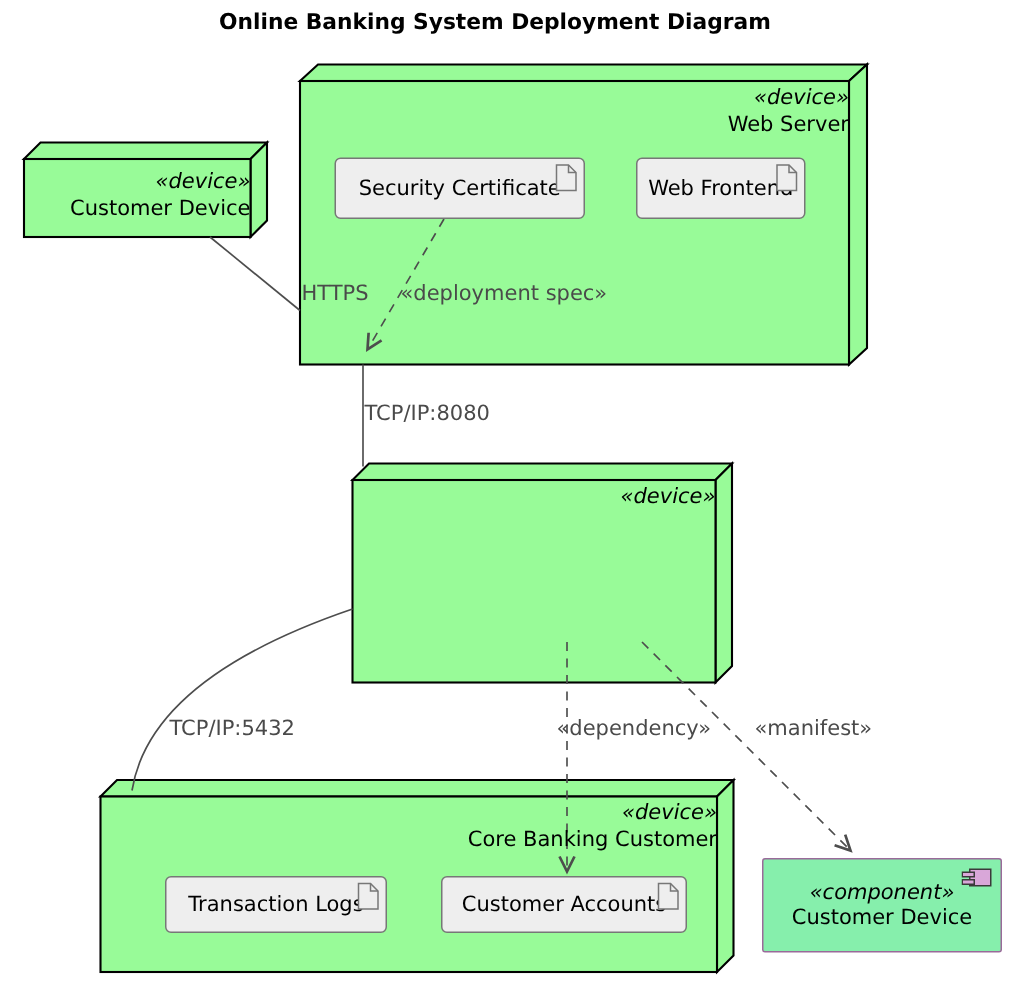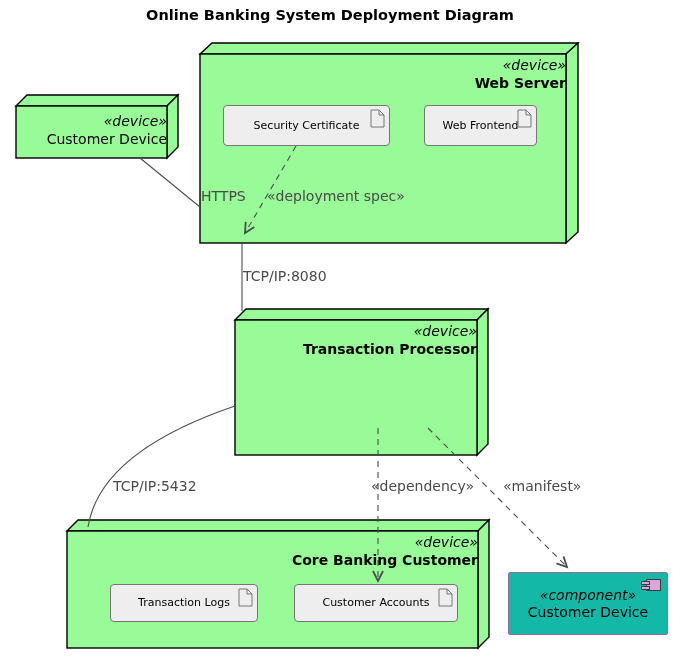--- a/index.html
+++ b/index.html
@@ -7,31 +7,31 @@
     position:relative;width:673px;height:663px;background:#ffffff;
     font-family:"DejaVu Sans","Liberation Sans",sans-serif;overflow:hidden;color:#000;
   }
   .layer{position:absolute;left:0;top:0;}
   .diagram-title{
     position:absolute;left:0;top:7px;width:660px;text-align:center;
     font-size:14.5px;font-weight:bold;color:#000;
   }
   .node-header{position:absolute;text-align:right;font-size:14px;line-height:18px;color:#000;}
   .stereo{font-style:italic;}
-  .nname{font-weight:bold;}
+  .nname{font-weight:normal;}
   .node-header.plain .nname{font-weight:normal;}
   .artifact{
     position:absolute;background:#eeeeee;border:1px solid #777777;border-radius:4px;
     display:flex;flex-direction:column;align-items:center;justify-content:center;
-    font-size:11px;line-height:18px;color:#000;box-sizing:border-box;
+    font-size:14px;line-height:18px;color:#000;box-sizing:border-box;
   }
   .doc-icon{position:absolute;top:3px;right:4px;}
   .component-box{
     position:absolute;left:508px;top:572px;width:160px;height:63px;
-    background:#14b8a6;border:1.5px solid #9a6a9a;border-radius:2px;
+    background:#86efac;border:1.5px solid #9a6a9a;border-radius:2px;
     display:flex;flex-direction:column;align-items:center;justify-content:center;
     font-size:14px;line-height:17px;box-sizing:border-box;color:#000;
   }
   .comp-icon{position:absolute;top:5px;right:5px;}
   .edge-label{position:absolute;font-size:14px;color:#4a4a4a;white-space:nowrap;line-height:16px;}
   .edge{stroke:#4d4d4d;fill:none;stroke-width:1.1px;}
   .dashed{stroke-dasharray:6 5;}
   .node-face{fill:#98fb98;stroke:#000000;stroke-width:1.4px;stroke-linejoin:miter;}
 </style>
 </head>
@@ -101,21 +101,20 @@
   <div class="artifact" style="left:424px;top:105px;width:113px;height:41px;">
     <svg class="doc-icon" width="15" height="19" viewBox="0 0 15 19">
       <path d="M1,1 h8 l5,5 v12 h-13 z" fill="#eeeeee" stroke="#777777" stroke-width="1"></path>
       <path d="M9,1 v5 h5" fill="none" stroke="#777777" stroke-width="1"></path>
     </svg>
     <span>Web Frontend</span>
   </div>
 
   <div class="node-header" style="left:235px;top:322px;width:242px;">
     <div class="stereo">«device»</div>
-    <div class="nname">Transaction Processor</div>
   </div>
 
 
   <div class="node-header" style="left:67px;top:533px;width:411px;">
     <div class="stereo">«device»</div>
     <div class="nname">Core Banking Customer</div>
   </div>
 
   <div class="artifact" style="left:110px;top:584px;width:148px;height:38px;">
     <svg class="doc-icon" width="15" height="19" viewBox="0 0 15 19">

